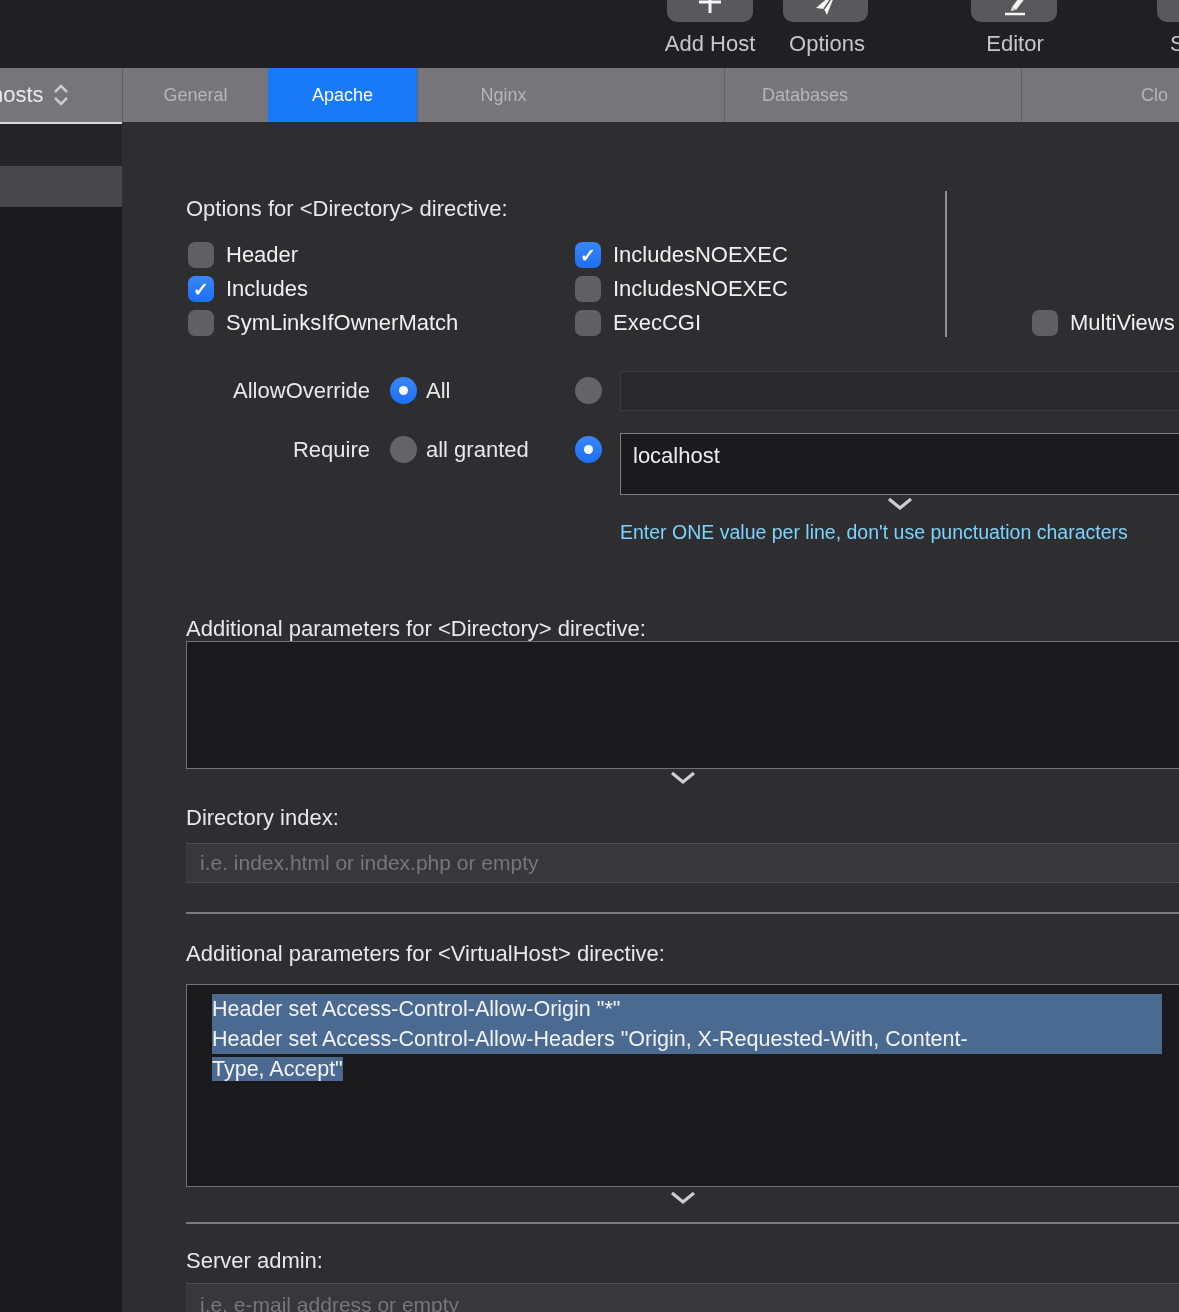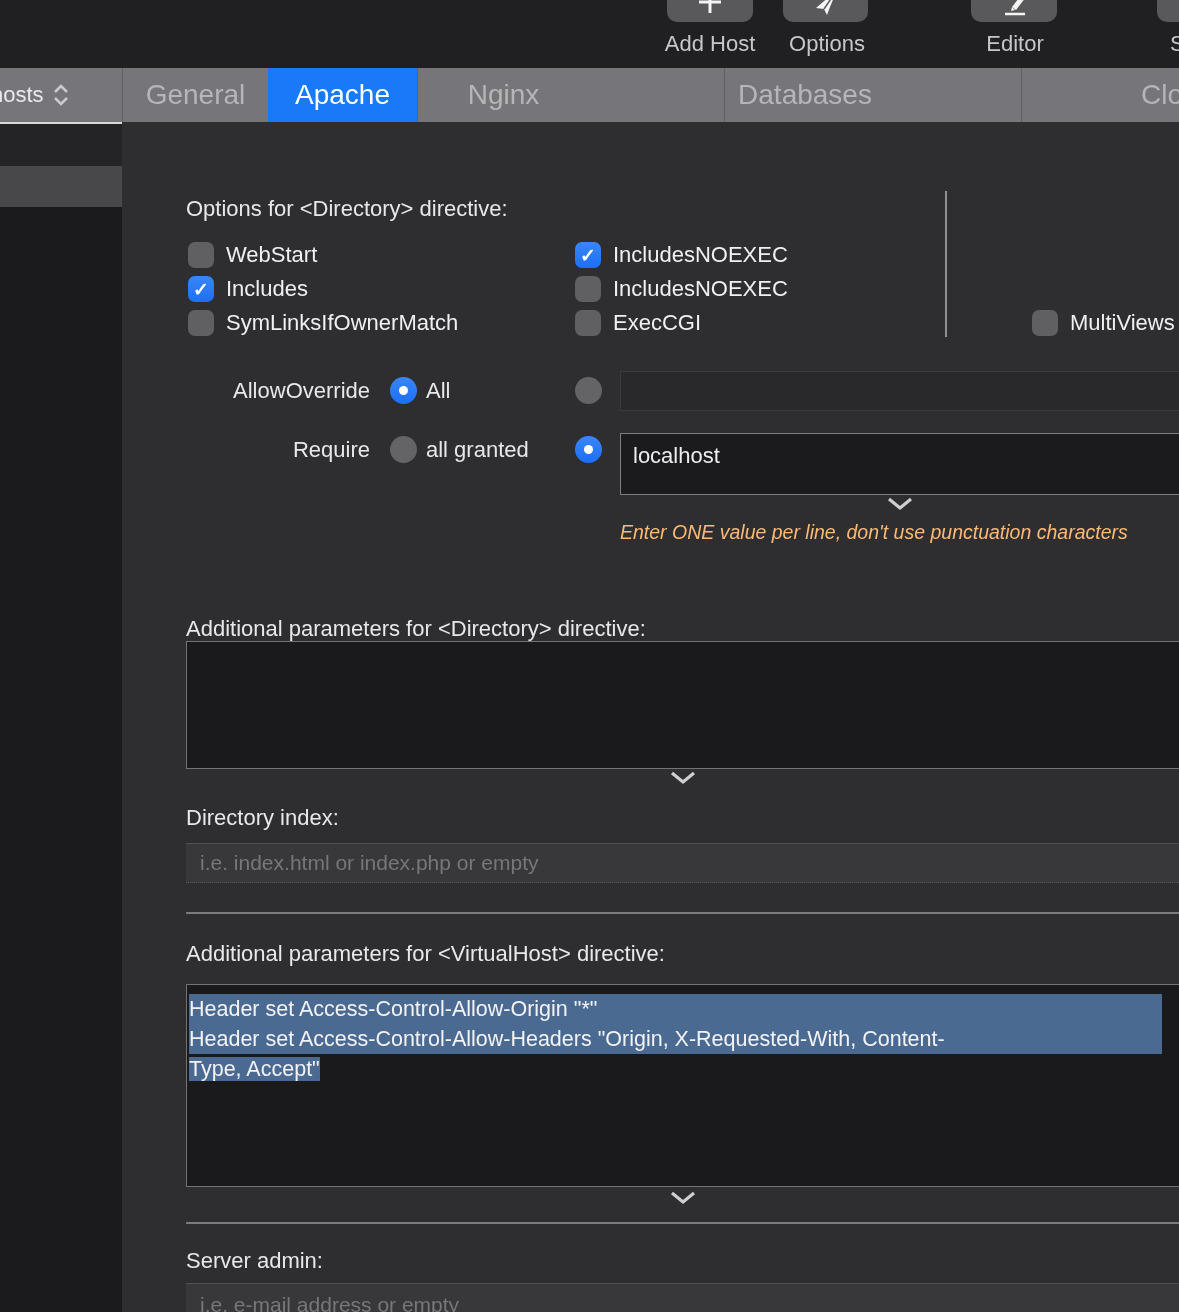--- a/index.html
+++ b/index.html
@@ -8,36 +8,36 @@
 
   
   .toolbar{position:absolute;left:0;top:0;width:1179px;height:68px;background:#202022;}
   .tbtn{position:absolute;top:-34px;height:56px;background:#59595b;border-radius:10px;
         display:flex;align-items:flex-end;justify-content:center;padding-bottom:1px;box-sizing:border-box;}
   .tlabel{position:absolute;top:31px;font-size:22px;color:#c7c7c9;text-align:center;white-space:nowrap;}
 
   
   .tabbar{position:absolute;left:0;top:68px;width:1179px;height:54px;background:#76767a;}
   .seg{position:absolute;top:0;height:54px;display:flex;align-items:center;justify-content:center;
-       font-size:28px;color:#b6b6b9;box-sizing:border-box;border-left:1px solid #616164;}
+       font-size:18px;color:#b6b6b9;box-sizing:border-box;border-left:1px solid #616164;}
   .seg.active{background:#1879f9;color:#ffffff;border-left:none;}
   .seg-hosts{position:absolute;left:0;top:0;width:122px;height:54px;display:flex;align-items:center;
              font-size:22px;color:#e9e9eb;overflow:hidden;}
   .seg-hosts .txt{margin-left:-9px;}
 
   
   .sidebar{position:absolute;left:0;top:122px;width:122px;height:1190px;background:#1b1b1d;}
   .sidebar-topline{position:absolute;left:0;top:0;width:122px;height:2px;background:#d9d9db;}
   .srow1{position:absolute;left:0;top:2px;width:122px;height:42px;background:#242426;}
   .srow2{position:absolute;left:0;top:44px;width:122px;height:41px;background:#48484b;}
 
   
   .lbl{position:absolute;font-size:22px;color:#e8e8ea;white-space:nowrap;}
   .lbl-r{position:absolute;left:186px;width:184px;text-align:right;font-size:22px;color:#e8e8ea;}
-  .hint{position:absolute;left:620px;font-size:19.5px;color:#fdba74;white-space:nowrap;font-style:italic;}
+  .hint{position:absolute;left:620px;font-size:19.5px;color:#7dd3fc;white-space:nowrap;}
   .hr{position:absolute;left:186px;width:995px;height:2px;background:#7c7c7f;}
   .vdiv{position:absolute;left:945px;top:191px;width:2px;height:146px;background:#8f8f92;}
 
   .cbrow{position:absolute;display:flex;align-items:center;gap:12px;height:28px;}
   .cb{width:26px;height:26px;border-radius:7px;background:#606062;flex:none;
       display:flex;align-items:center;justify-content:center;}
   .cb.checked{background:linear-gradient(#3a86f8,#1c6ff5);color:#fff;font-size:19px;font-weight:bold;}
   .cbl{font-size:22px;color:#f0f0f2;white-space:nowrap;}
 
   .radio{position:absolute;width:27px;height:27px;border-radius:50%;background:#646466;
@@ -47,21 +47,21 @@
 
   .flatfield{position:absolute;left:620px;width:563px;background:#29292b;border:1px solid #3b3b3d;box-sizing:border-box;}
   .editfield{position:absolute;left:620px;width:563px;background:#1b1b1d;border:1px solid #7e7e81;box-sizing:border-box;
              font-size:22px;color:#ececee;padding:9px 0 0 12px;}
   .bigfield{position:absolute;left:186px;width:995px;background:#1a1a1c;border:1px solid #737376;box-sizing:border-box;}
   .inputfield{position:absolute;left:186px;width:995px;height:40px;background:#38383a;
               border-top:1px solid #4f4f52;border-bottom:1px dotted #5d5d60;box-sizing:border-box;
               display:flex;align-items:center;padding-left:14px;font-size:21px;color:#77777b;}
   .expander{position:absolute;width:26px;height:14px;}
 
-  .ta-inner{padding:9px 0 0 2px;font-size:21.5px;line-height:30px;color:#f3f3f5;}
+  .ta-inner{padding:9px 0 0 25px;font-size:21.5px;line-height:30px;color:#f3f3f5;}
   .sel-block{background:#4b6a92;margin-right:18px;}
   .sel-inline{background:#4b6a92;}
 </style>
 </head>
 <body>
 
 <div class="canvas">
 
   <div class="toolbar">
     <div class="tbtn" style="left:667px;width:86px;">
@@ -117,21 +117,21 @@
     <div class="sidebar-topline"></div>
     <div class="srow1"></div>
     <div class="srow2"></div>
   </div>
 
   <div class="lbl" style="left:186px;top:196px;">Options for &lt;Directory&gt; directive:</div>
   <div class="vdiv"></div>
 
   <div class="cbrow" style="left:188px;top:241px;">
     <span class="cb"></span>
-    <span class="cbl">WebStart</span>
+    <span class="cbl">Header</span>
   </div>
   <div class="cbrow" style="left:188px;top:275px;">
     <span class="cb checked">✓</span>
     <span class="cbl">Includes</span>
   </div>
   <div class="cbrow" style="left:188px;top:309px;">
     <span class="cb"></span>
     <span class="cbl">SymLinksIfOwnerMatch</span>
   </div>
 

